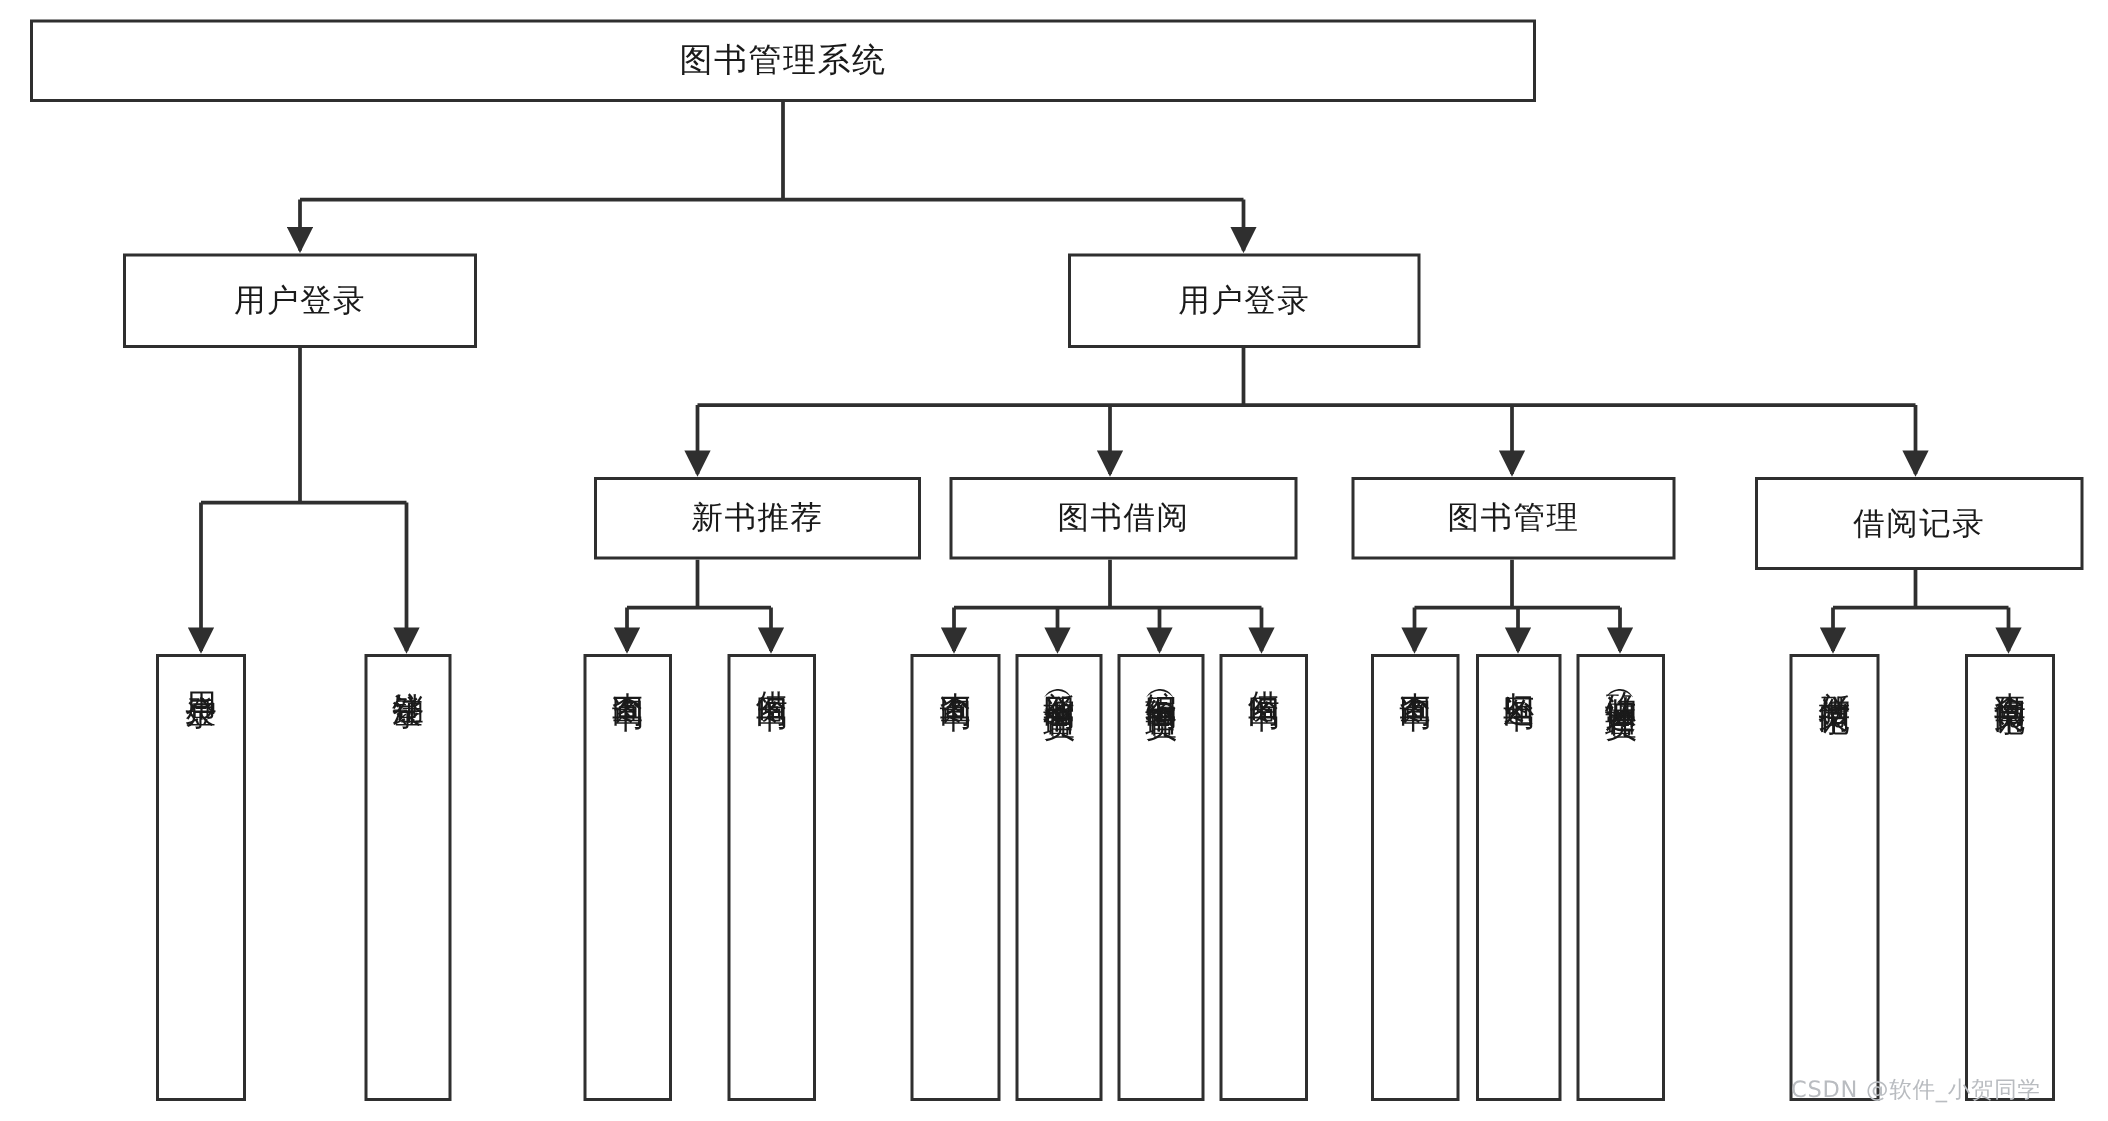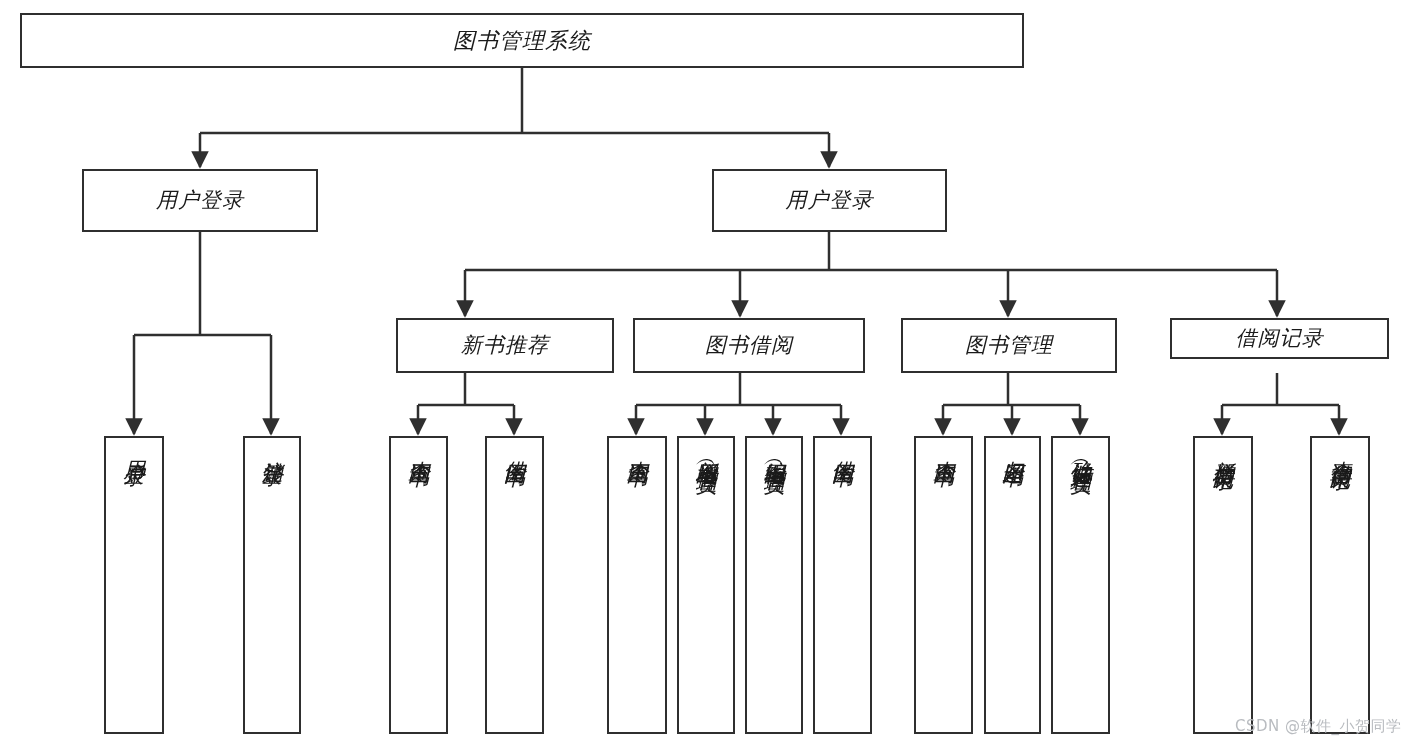--- a/index.html
+++ b/index.html
@@ -27,21 +27,20 @@
   }
   .node {
     position: absolute;
     box-sizing: border-box;
     background: #ffffff;
     border: 2px solid #2f2f2f;
     display: flex;
     align-items: center;
     justify-content: center;
     color: #1a1a1a;
-    font-style: italic;
   }
   .node .label {
     display: block;
     text-align: center;
     line-height: 1.18;
     letter-spacing: 1px;
   }
   
   .node.horiz .label {
     writing-mode: horizontal-tb;
@@ -131,21 +130,21 @@
       </div>
       <div class="node horiz" style="left: 362px; top: 318px; width: 218px; height: 55px; margin-left: 34px;">
         <span class="label">新书推荐</span>
       </div>
       <div class="node horiz" style="left: 633px; top: 318px; width: 232px; height: 55px;">
         <span class="label">图书借阅</span>
       </div>
       <div class="node horiz" style="left: 901px; top: 318px; width: 216px; height: 55px;">
         <span class="label">图书管理</span>
       </div>
-      <div class="node horiz" style="left: 1170px; top: 318px; width: 219px; height: 41px;">
+      <div class="node horiz" style="left: 1170px; top: 318px; width: 219px; height: 62px;">
         <span class="label">借阅记录</span>
       </div>
       <div class="node vert" style="left: 104px; top: 436px; width: 60px; height: 298px;">
         <span class="label">用户登录</span>
       </div>
       <div class="node vert" style="left: 243px; top: 436px; width: 58px; height: 298px;">
         <span class="label">注销登录</span>
       </div>
       <div class="node vert" style="left: 389px; top: 436px; width: 59px; height: 298px;">
         <span class="label">查询图书</span>
@@ -175,14 +174,14 @@
         <span class="label">确认归还（管理员）</span>
       </div>
       <div class="node vert" style="left: 1193px; top: 436px; width: 60px; height: 298px;">
         <span class="label">新增借阅记录</span>
       </div>
       <div class="node vert" style="left: 1310px; top: 436px; width: 60px; height: 298px;">
         <span class="label">查询借阅记录</span>
       </div>
     </div>
 
-  <div class="watermark" style="left: 1194px; top: 717px; padding-left: 41px;">CSDN @软件_小贺同学</div>
+  <div class="watermark" style="left: 1194px; top: 717px;">CSDN @软件_小贺同学</div>
 </div>
 
 </body></html>

